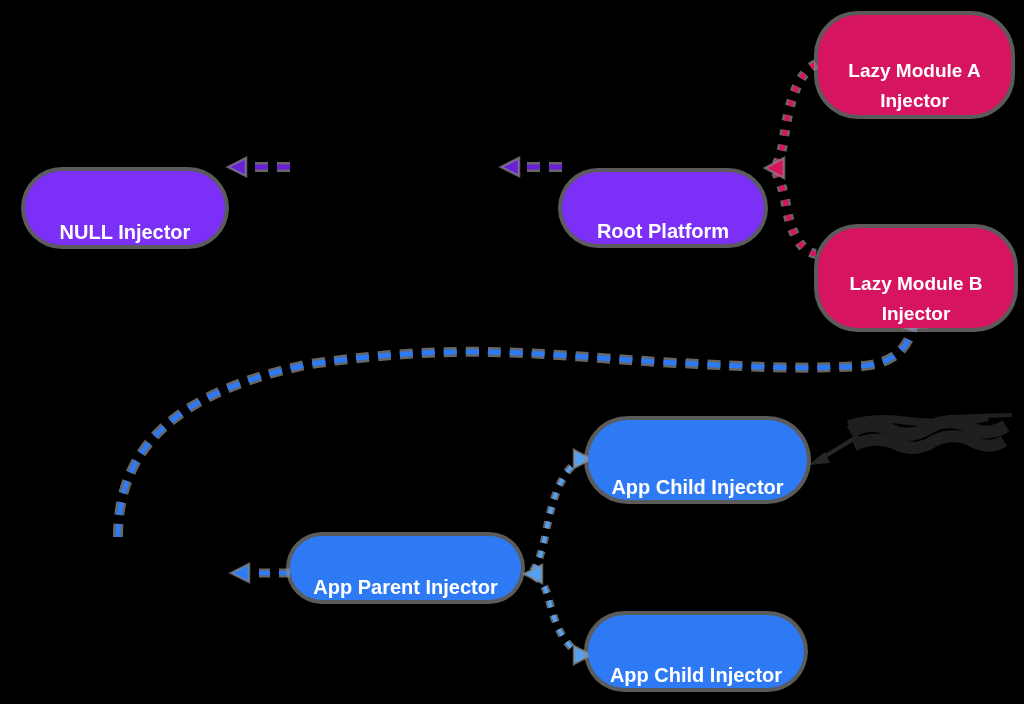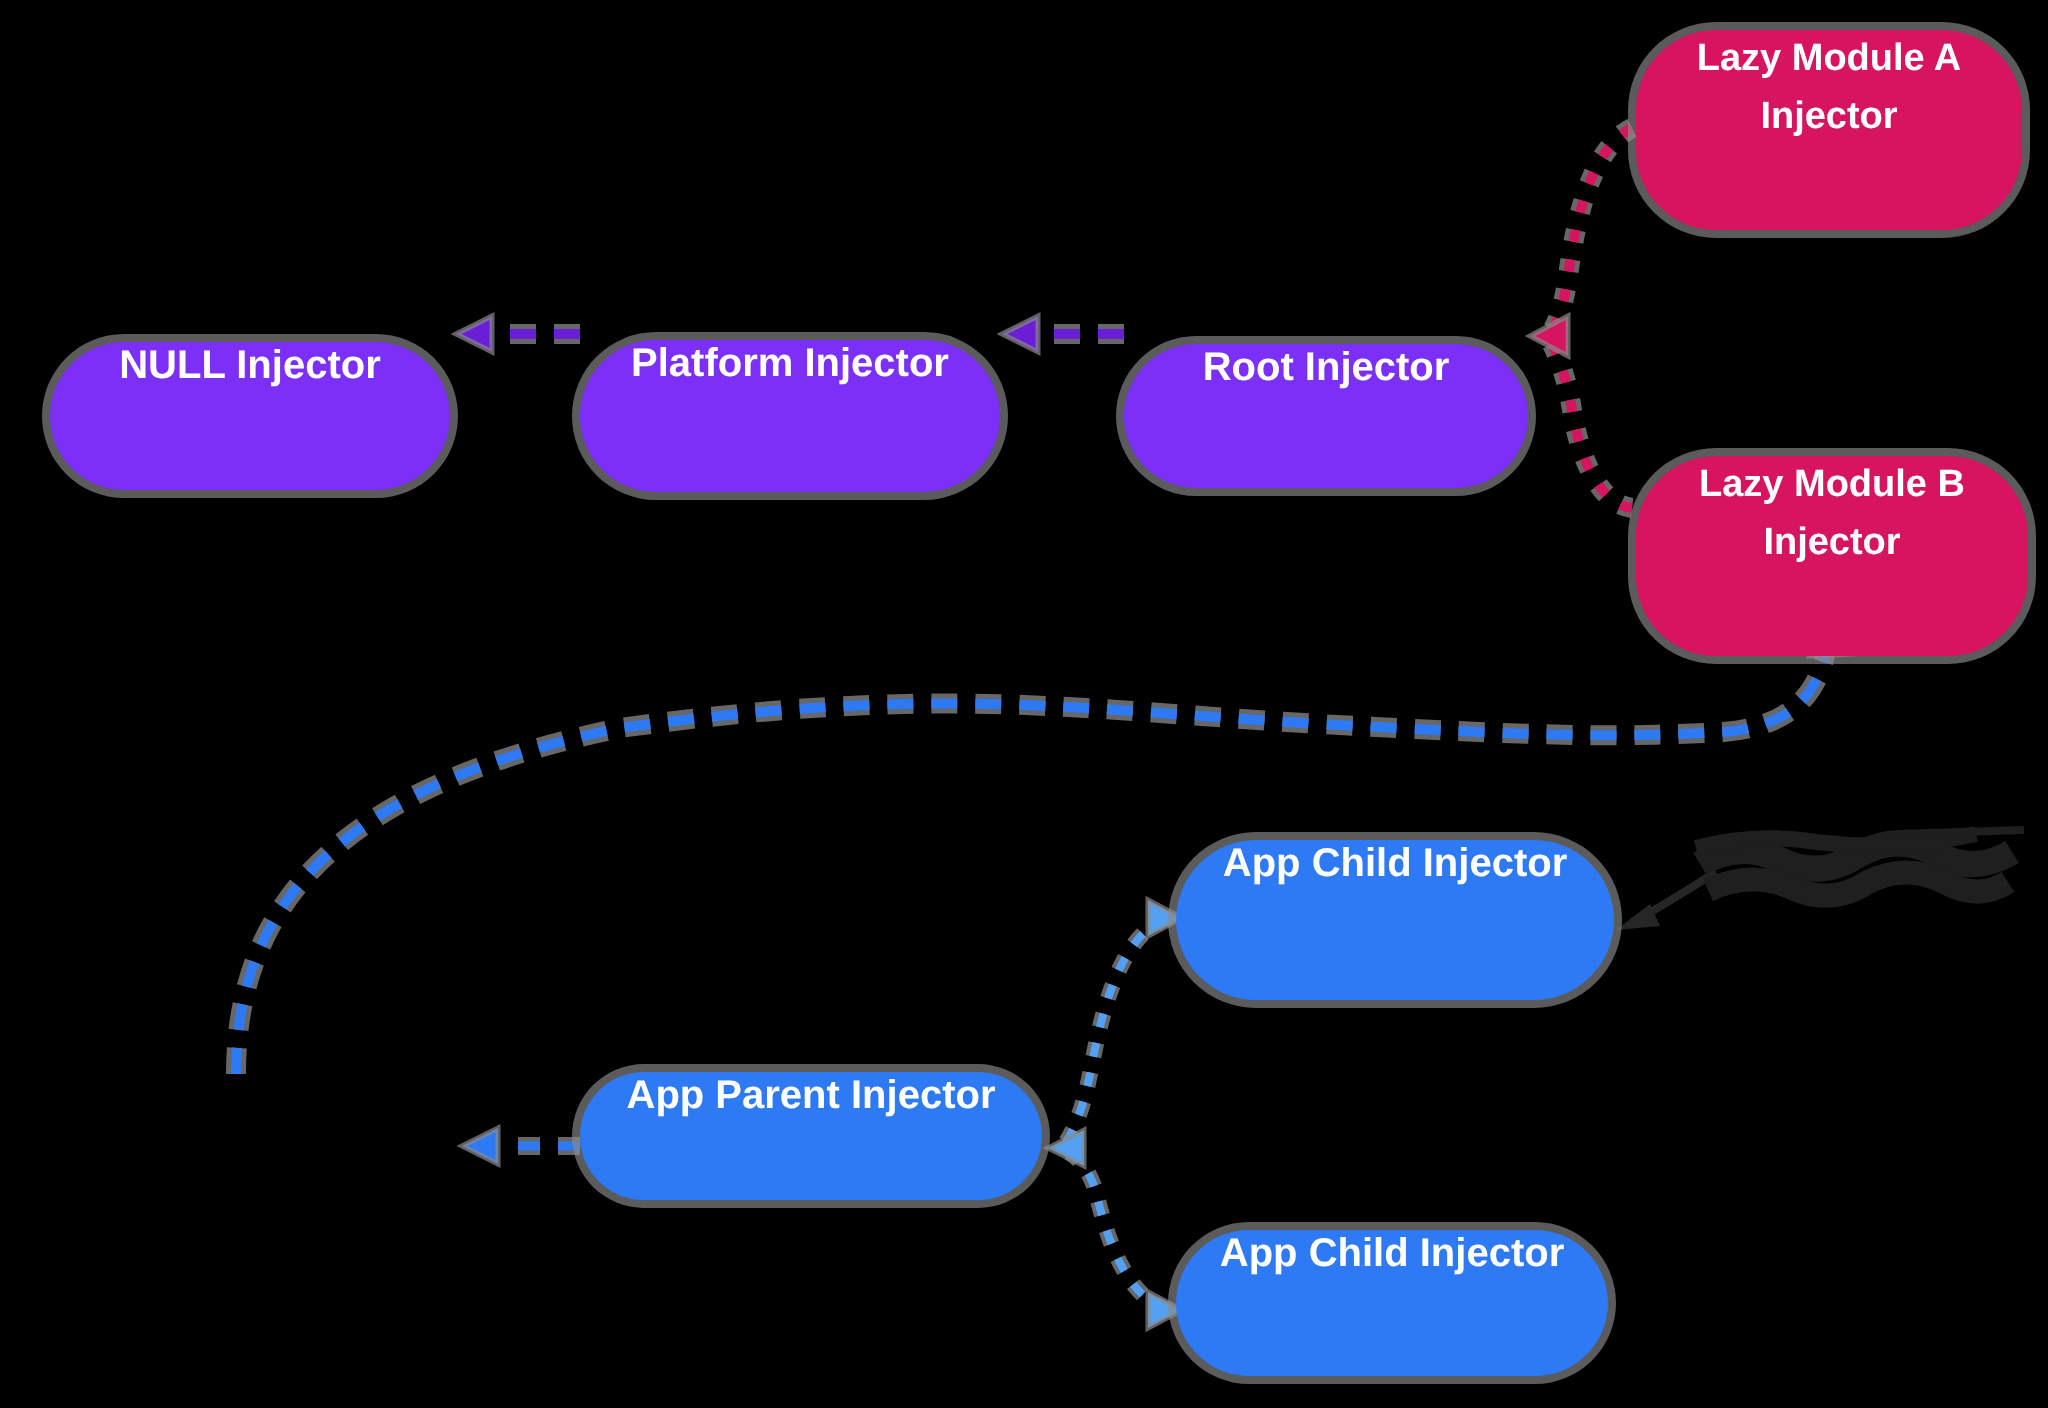--- a/index.html
+++ b/index.html
@@ -26,21 +26,21 @@
   .ah{stroke:#8a8a8a;stroke-opacity:.7;stroke-width:2.5;}
   .ah-purple{fill:var(--purple-arrow);}
   .ah-pink{fill:var(--pink);}
   .ah-blue{fill:var(--blue);}
   .ah-branch{fill:var(--blue-branch);}
   .dark{stroke:#262626;fill:none;}
   .dark-fill{fill:#262626;stroke:none;}
   .scribble{stroke:#1f1f1f;fill:none;}
   
   .pill{
-    position:absolute;display:flex;align-items:flex-start;justify-content:center;
+    position:absolute;display:flex;align-items:flex-end;justify-content:center;
     text-align:center;color:#ffffff;font-weight:bold;font-size:20px;
     border-radius:40px;box-shadow:0 0 0 4px rgba(140,140,140,0.65);
     white-space:nowrap;line-height:1.25;
   }
   .pill.wrap{white-space:normal;font-size:19px;line-height:1.55;padding:0 18px;box-sizing:border-box;}
   .purple{background:var(--purple);margin-top:41px;}
   .pink{background:var(--pink);}
   .blue{background:var(--blue);}
 </style>
 </head>
@@ -90,26 +90,23 @@
       <path class="scribble" stroke-width="12" d="M 854 445 q 22 -10 42 -1 q 20 9 38 -3 q 20 -10 40 1 q 16 8 30 -1"></path>
       <path class="scribble" stroke-width="8" d="M 848 424 q 30 -8 60 -3 q 40 5 80 -4"></path>
       <path class="scribble" stroke-width="4" d="M 948 417 L 1012 415"></path>
     </g>
   </svg>
 
   <div class="pill purple" style="left:25px;top:130px;width:200px;height:74px;">
     <span>NULL Injector</span>
   </div>
 
-  <div class="pill purple" style="left:290px;top:129px;width:210px;height:76px;">
-    <span>Platform Injector</span>
-  </div>
 
   <div class="pill purple" style="left:562px;top:131px;width:202px;height:72px;">
-    <span>Root Injector</span>
+    <span>Root Platform</span>
   </div>
 
   <div class="pill pink wrap" style="left:818px;top:15px;width:193px;height:100px;">
     <span>Lazy Module A Injector</span>
   </div>
 
   <div class="pill pink wrap" style="left:818px;top:208px;width:196px;height:100px;margin-top:20px;">
     <span>Lazy Module B Injector</span>
   </div>
 

